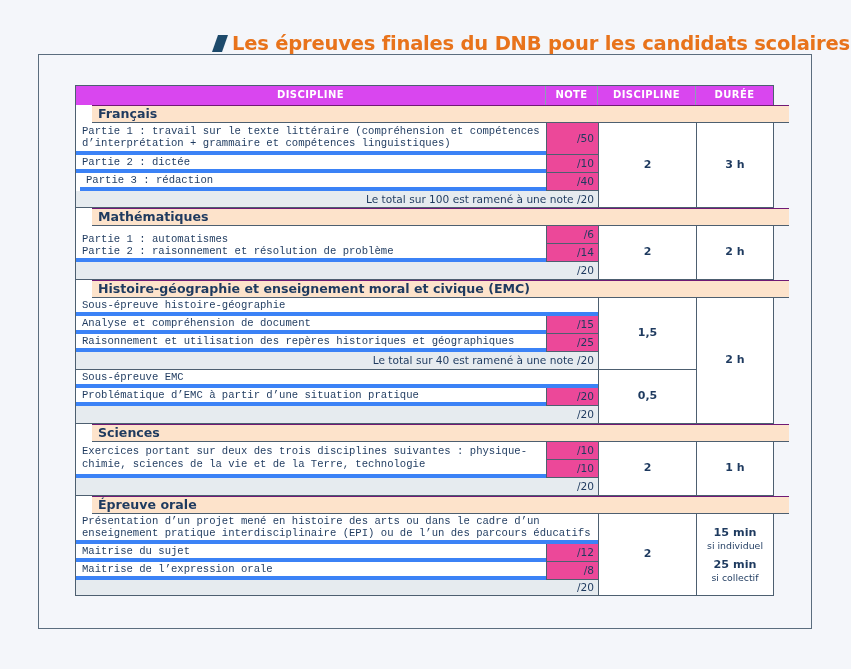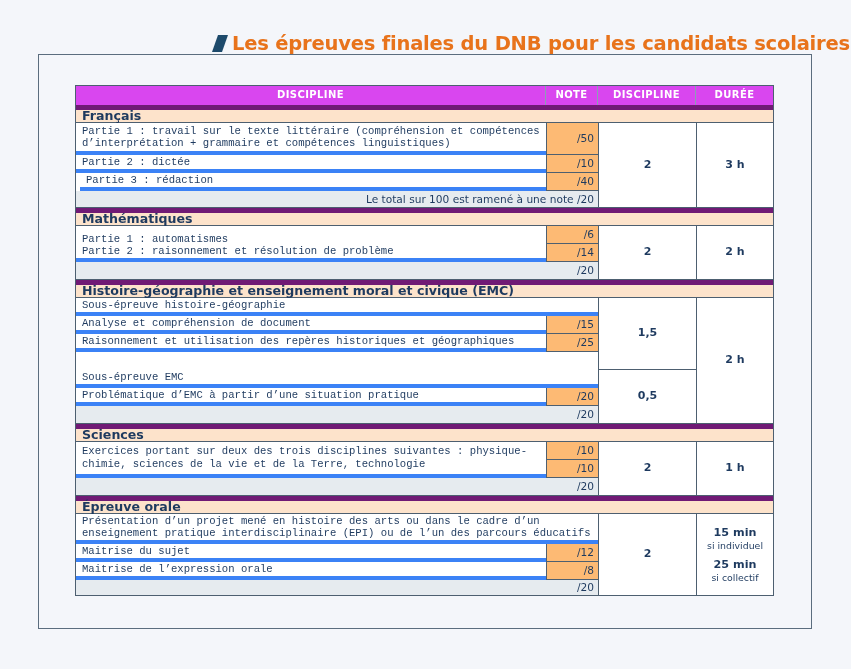--- a/index.html
+++ b/index.html
@@ -7,23 +7,23 @@
     width:851px; height:669px; background:#f4f6fa; position:relative; overflow:hidden;
     font-family:"DejaVu Sans","Liberation Sans",sans-serif; color:#1e3a5f;
   }
   .title-wrap { position:absolute; left:212px; top:30px; height:26px; display:flex; align-items:center; }
   .slash { width:16px; height:17px; margin-right:4px; }
   .title { font-weight:bold; font-size:19.5px; color:#e8731b; letter-spacing:-0.2px; white-space:nowrap; }
   .frame { position:absolute; left:38px; top:54px; width:774px; height:575px; border:1.5px solid #5b6d7e; box-sizing:border-box; background:#f4f6fa; }
   .tbl { position:absolute; left:75px; top:85px; width:699px; height:511px; border:1.5px solid #4d5f70; box-sizing:border-box; background:#fff; }
   .c { position:absolute; box-sizing:border-box; font-size:10.6px; line-height:12.5px; display:flex; align-items:center; }
   .hdr { background:#d946ef; color:#fff; font-weight:bold; font-size:10px; letter-spacing:0.4px; justify-content:center; border-right:1px solid #8aa0b4; }
-  .sec { background:#fde3cb; font-weight:bold; font-size:12.6px; padding-left:6px; border-bottom:1px solid #4d5f70; border-top:5px solid #701a75; }
+  .sec { background:#fde3cb; font-weight:bold; font-size:12.6px; padding-left:6px; border-bottom:1px solid #4d5f70; border-top:1px solid #701a75;margin-left:16px; }
   .row { padding-left:6px; border-bottom:4px solid #3b82f6; background:#fff;font-family:Liberation Mono, monospace; }
-  .note { justify-content:flex-end; padding-right:4px; border-left:1.5px solid #4d5f70; border-bottom:1px solid #4d5f70; background:#fdba74; }
+  .note { justify-content:flex-end; padding-right:4px; border-left:1.5px solid #4d5f70; border-bottom:1px solid #4d5f70; background:#ec4899; }
   .tot { background:#e6ebef; justify-content:flex-end; padding-right:4px; border-bottom:1px solid #4d5f70; }
   .coef, .dur { justify-content:center; font-weight:bold; font-size:11px; border-left:1.5px solid #4d5f70; border-bottom:1px solid #4d5f70; background:#fff; text-align:center; }
   .durstack { flex-direction:column; justify-content:center; }
   .durstack .big { font-weight:bold; font-size:11.2px; line-height:14px; }
   .durstack .small { font-weight:normal; font-size:9.4px; line-height:12px; margin-bottom:6px; }
 </style>
 </head>
 <body>
 
 <div class="title-wrap">
@@ -61,20 +61,21 @@
   <div class="c tot" style="left:0;top:176px;width:522px;height:18px;">/20</div>
   <div class="c coef" style="left:522px;top:140px;width:98px;height:54px;">2</div>
   <div class="c dur" style="left:620px;top:140px;width:77px;height:54px;">2 h</div>
 
   <div class="c sec" style="left:0;top:194px;width:697px;height:18px;">Histoire-géographie et enseignement moral et civique (EMC)</div>
   <div class="c row" style="left:0;top:212px;width:522px;height:18px;">Sous-épreuve histoire-géographie</div>
   <div class="c row" style="left:0;top:230px;width:470px;height:18px;">Analyse et compréhension de document</div>
   <div class="c note" style="left:470px;top:230px;width:52px;height:18px;">/15</div>
   <div class="c row" style="left:0;top:248px;width:470px;height:18px;">Raisonnement et utilisation des repères historiques et géographiques</div>
   <div class="c note" style="left:470px;top:248px;width:52px;height:18px;">/25</div>
+  <div class="c tot" style="left:0;top:266px;width:522px;height:18px;">Le total sur 40 est ramené à une note /20</div>
   <div class="c coef" style="left:522px;top:212px;width:98px;height:72px;">1,5</div>
 
   <div class="c row" style="left:0;top:284px;width:522px;height:18px;">Sous-épreuve EMC</div>
   <div class="c row" style="left:0;top:302px;width:470px;height:18px;">Problématique d’EMC à partir d’une situation pratique</div>
   <div class="c note" style="left:470px;top:302px;width:52px;height:18px;">/20</div>
   <div class="c tot" style="left:0;top:320px;width:522px;height:18px;">/20</div>
   <div class="c coef" style="left:522px;top:284px;width:98px;height:54px;">0,5</div>
   <div class="c dur" style="left:620px;top:212px;width:77px;height:126px;">2 h</div>
 
   <div class="c sec" style="left:0;top:338px;width:697px;height:18px;">Sciences</div>

